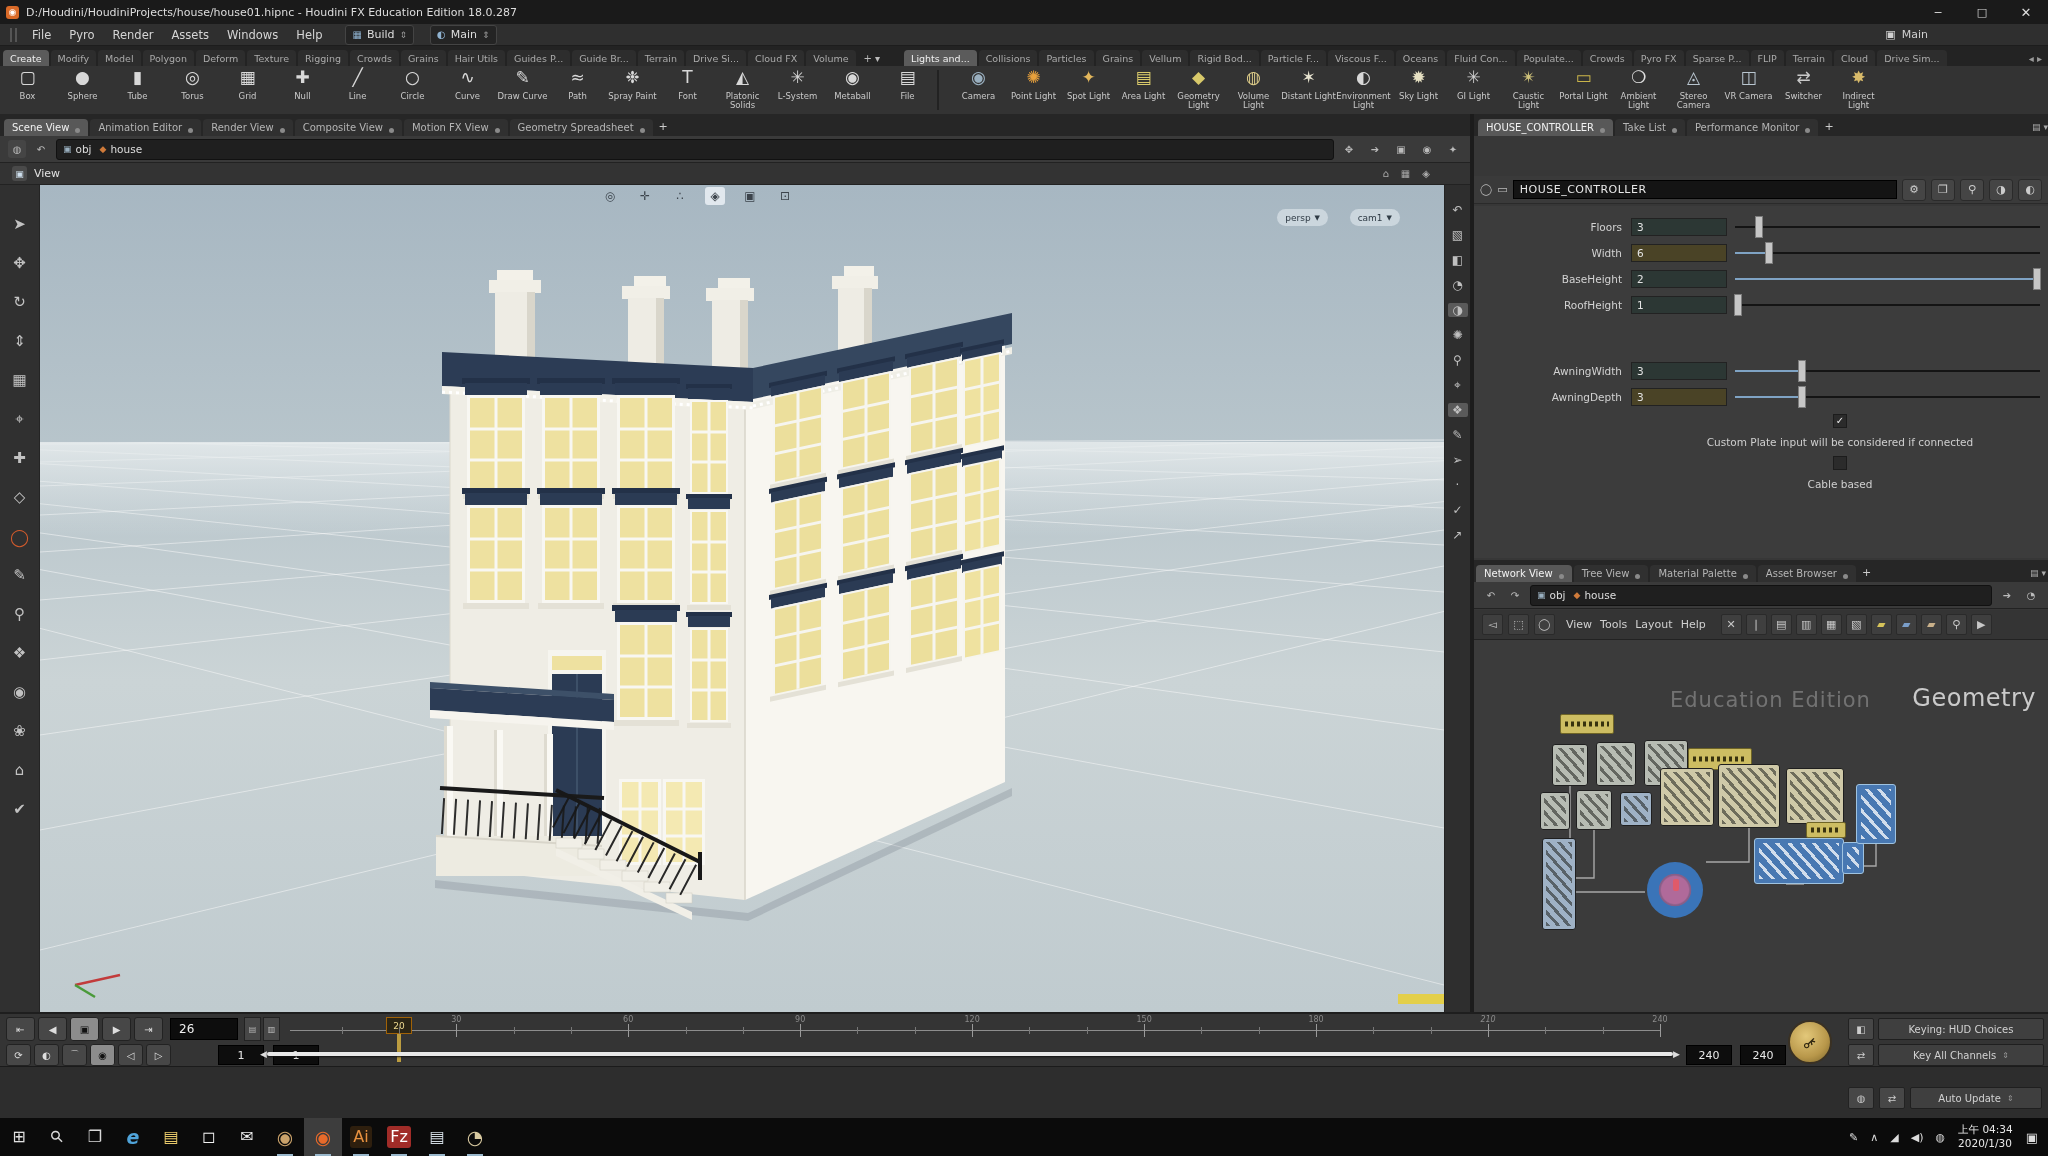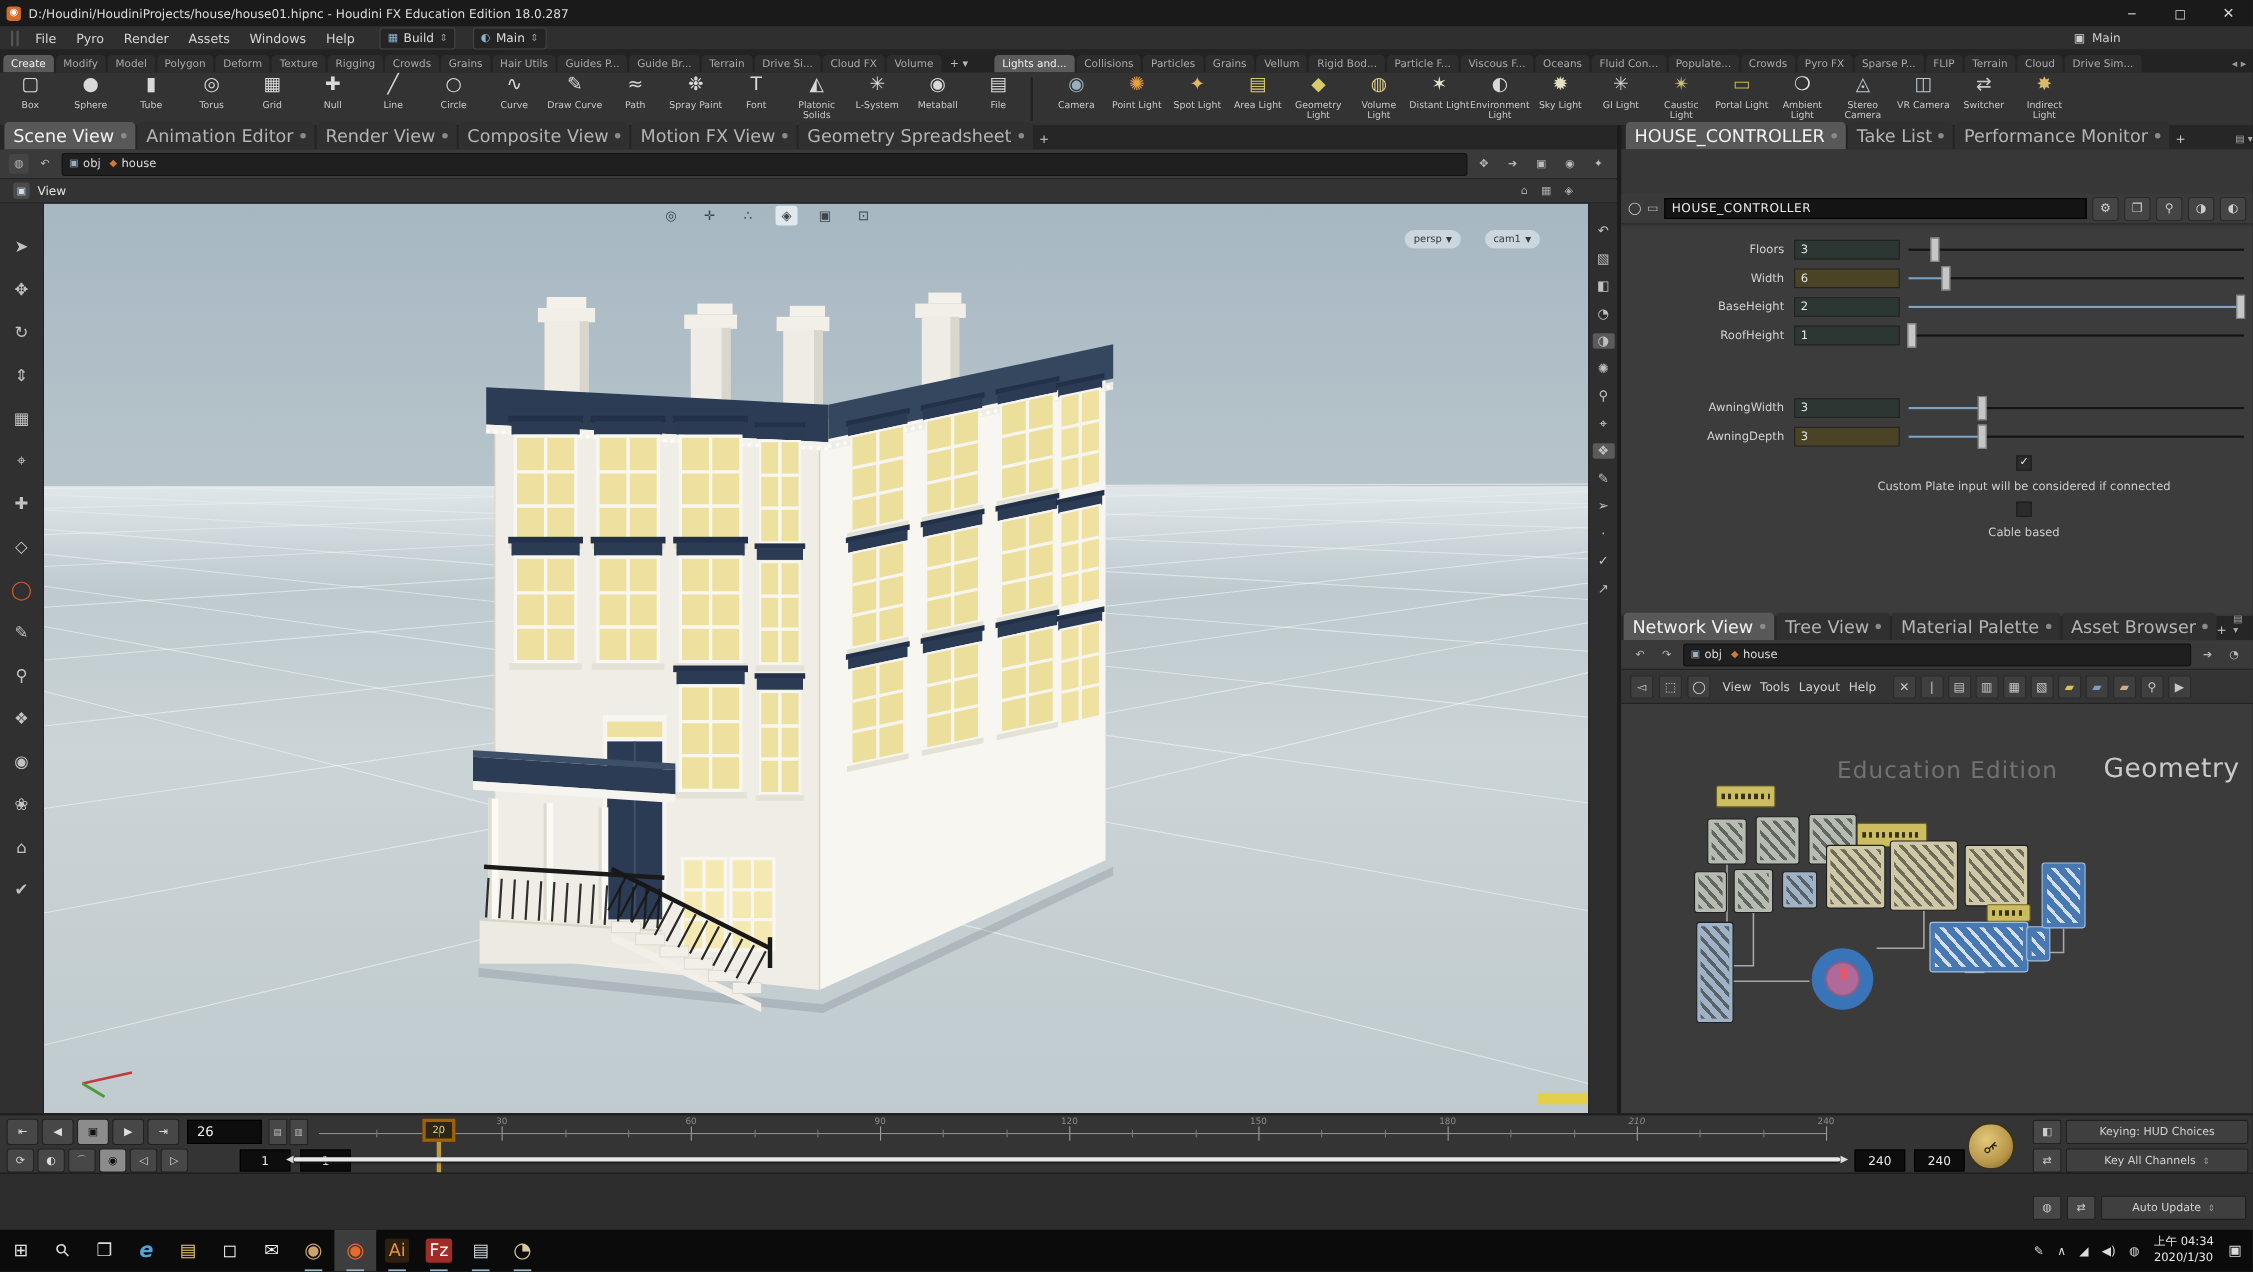--- a/index.html
+++ b/index.html
@@ -35,21 +35,21 @@
   .shelfarrows{margin-left:auto;color:#999;padding:0 6px 2px;font-size:10px;}
   .shelftools{position:absolute;top:66px;left:0;right:0;height:48px;background:#333;border-bottom:2px solid #1e1e1e;display:flex;}
   .toolgroup{display:flex;}
   .tool{width:55px;text-align:center;color:#c9c9c9;font-size:8.5px;line-height:1.1;padding-top:2px;overflow:hidden;}
   .tool .ticon{display:block;height:24px;font-size:17px;color:var(--c,#d8d8d8);}
   .tsep{width:10px;border-left:2px solid #222;margin:4px 2px;}
 
   
   .panetabs{position:absolute;top:114px;left:0;right:0;height:22px;background:#262626;}
   .ptgroup{position:absolute;top:0;height:22px;display:flex;align-items:flex-end;gap:2px;}
-  .pane-tab{background:#303030;color:#b5b5b5;font-size:16px;padding:3px 8px;border-radius:4px 4px 0 0;display:flex;gap:6px;align-items:center;white-space:nowrap;margin-top:12px;}
+  .pane-tab{background:#303030;color:#b5b5b5;font-size:10px;padding:3px 8px;border-radius:4px 4px 0 0;display:flex;gap:6px;align-items:flex-end;white-space:nowrap;margin-top:12px;}
   .pane-tab.selected{background:#585858;color:#f2f2f2;}
   .pane-tab .dot{width:5px;height:5px;border-radius:50%;background:#8a8a8a;}
   .pt-plus{color:#ccc;padding:0 4px 3px;font-size:11px;}
   .pt-icons{margin-left:8px;color:#aaa;font-size:9px;display:flex;gap:6px;padding-bottom:4px;}
 
   
   .pathrow{position:absolute;height:27px;background:#3a3a3a;border-bottom:1px solid #222;display:flex;align-items:center;gap:6px;padding:0 8px;box-sizing:border-box;}
   .pr-icon{width:18px;height:18px;display:flex;align-items:center;justify-content:center;background:#454545;border-radius:3px;color:#bbb;font-size:10px;}
   .pr-icon.plain{background:none;}
   .crumbbar{flex:1;display:flex;align-items:center;gap:8px;background:#1f1f1f;border:1px solid #111;border-radius:3px;height:19px;padding:0 6px;}
@@ -125,21 +125,21 @@
   .tbtn{width:27px;height:22px;background:#474747;border:1px solid #222;border-radius:3px;color:#ddd;font-size:10px;display:flex;align-items:center;justify-content:center;}
   .tbtn.hl{background:#8c8c8c;color:#111;}
   .framefield{width:58px;height:20px;background:#0d0d0d;border:1px solid #000;color:#f0f0f0;font-size:12px;display:flex;align-items:center;padding-left:8px;margin-left:4px;}
   .minibtn{width:15px;height:22px;background:#474747;border:1px solid #222;color:#bbb;font-size:8px;display:flex;align-items:center;justify-content:center;}
   .ruler{position:absolute;top:3px;left:290px;width:1370px;height:26px;}
   .ruler .baseline{position:absolute;top:13px;left:0;right:0;height:1px;background:#8d8d8d;}
   .tick{position:absolute;top:10px;width:1px;height:7px;background:#777;}
   .tick.major{top:7px;height:13px;background:#9a9a9a;}
   .ticklabel{position:absolute;top:-2px;font-size:8px;color:#8b8b8b;transform:translateX(-50%);}
   .playhead{position:absolute;top:0;transform:translateX(-50%);}
-  .phflag{width:24px;height:15px;background:#2c2616;border:3px solid #a16207;color:#ecd88e;font-size:9px;display:flex;align-items:center;justify-content:center;}
+  .phflag{width:24px;height:15px;background:#2c2616;border:1px solid #a16207;color:#ecd88e;font-size:9px;display:flex;align-items:center;justify-content:center;}
   .phstem{width:4px;height:28px;background:#bb9c40;margin:0 auto;}
   .prow2{position:absolute;top:29px;left:6px;height:24px;display:flex;align-items:center;gap:3px;}
   .rangewrap{position:absolute;top:33px;left:260px;width:1420px;height:14px;display:flex;align-items:center;}
   .rangeline{flex:1;height:4px;background:#e8e8e8;border-radius:2px;box-shadow:0 1px 2px #111;}
   .rangecap{color:#ddd;font-size:9px;}
   .rfield{width:44px;height:18px;background:#0d0d0d;border:1px solid #000;color:#e8e8e8;font-size:11px;display:flex;align-items:center;justify-content:center;}
   .rfields{position:absolute;top:31px;left:1686px;display:flex;gap:8px;}
   .keybtn{position:absolute;top:6px;left:1788px;width:40px;height:40px;border-radius:50%;background:radial-gradient(circle at 40% 35%,#e3c87a,#b8974a 60%,#77622a);border:2px solid #3a3123;display:flex;align-items:center;justify-content:center;color:#2e2510;font-size:16px;}
   .pbstack{position:absolute;top:4px;left:1848px;right:4px;display:flex;flex-direction:column;gap:4px;}
   .pbrow{display:flex;gap:4px;align-items:center;}

